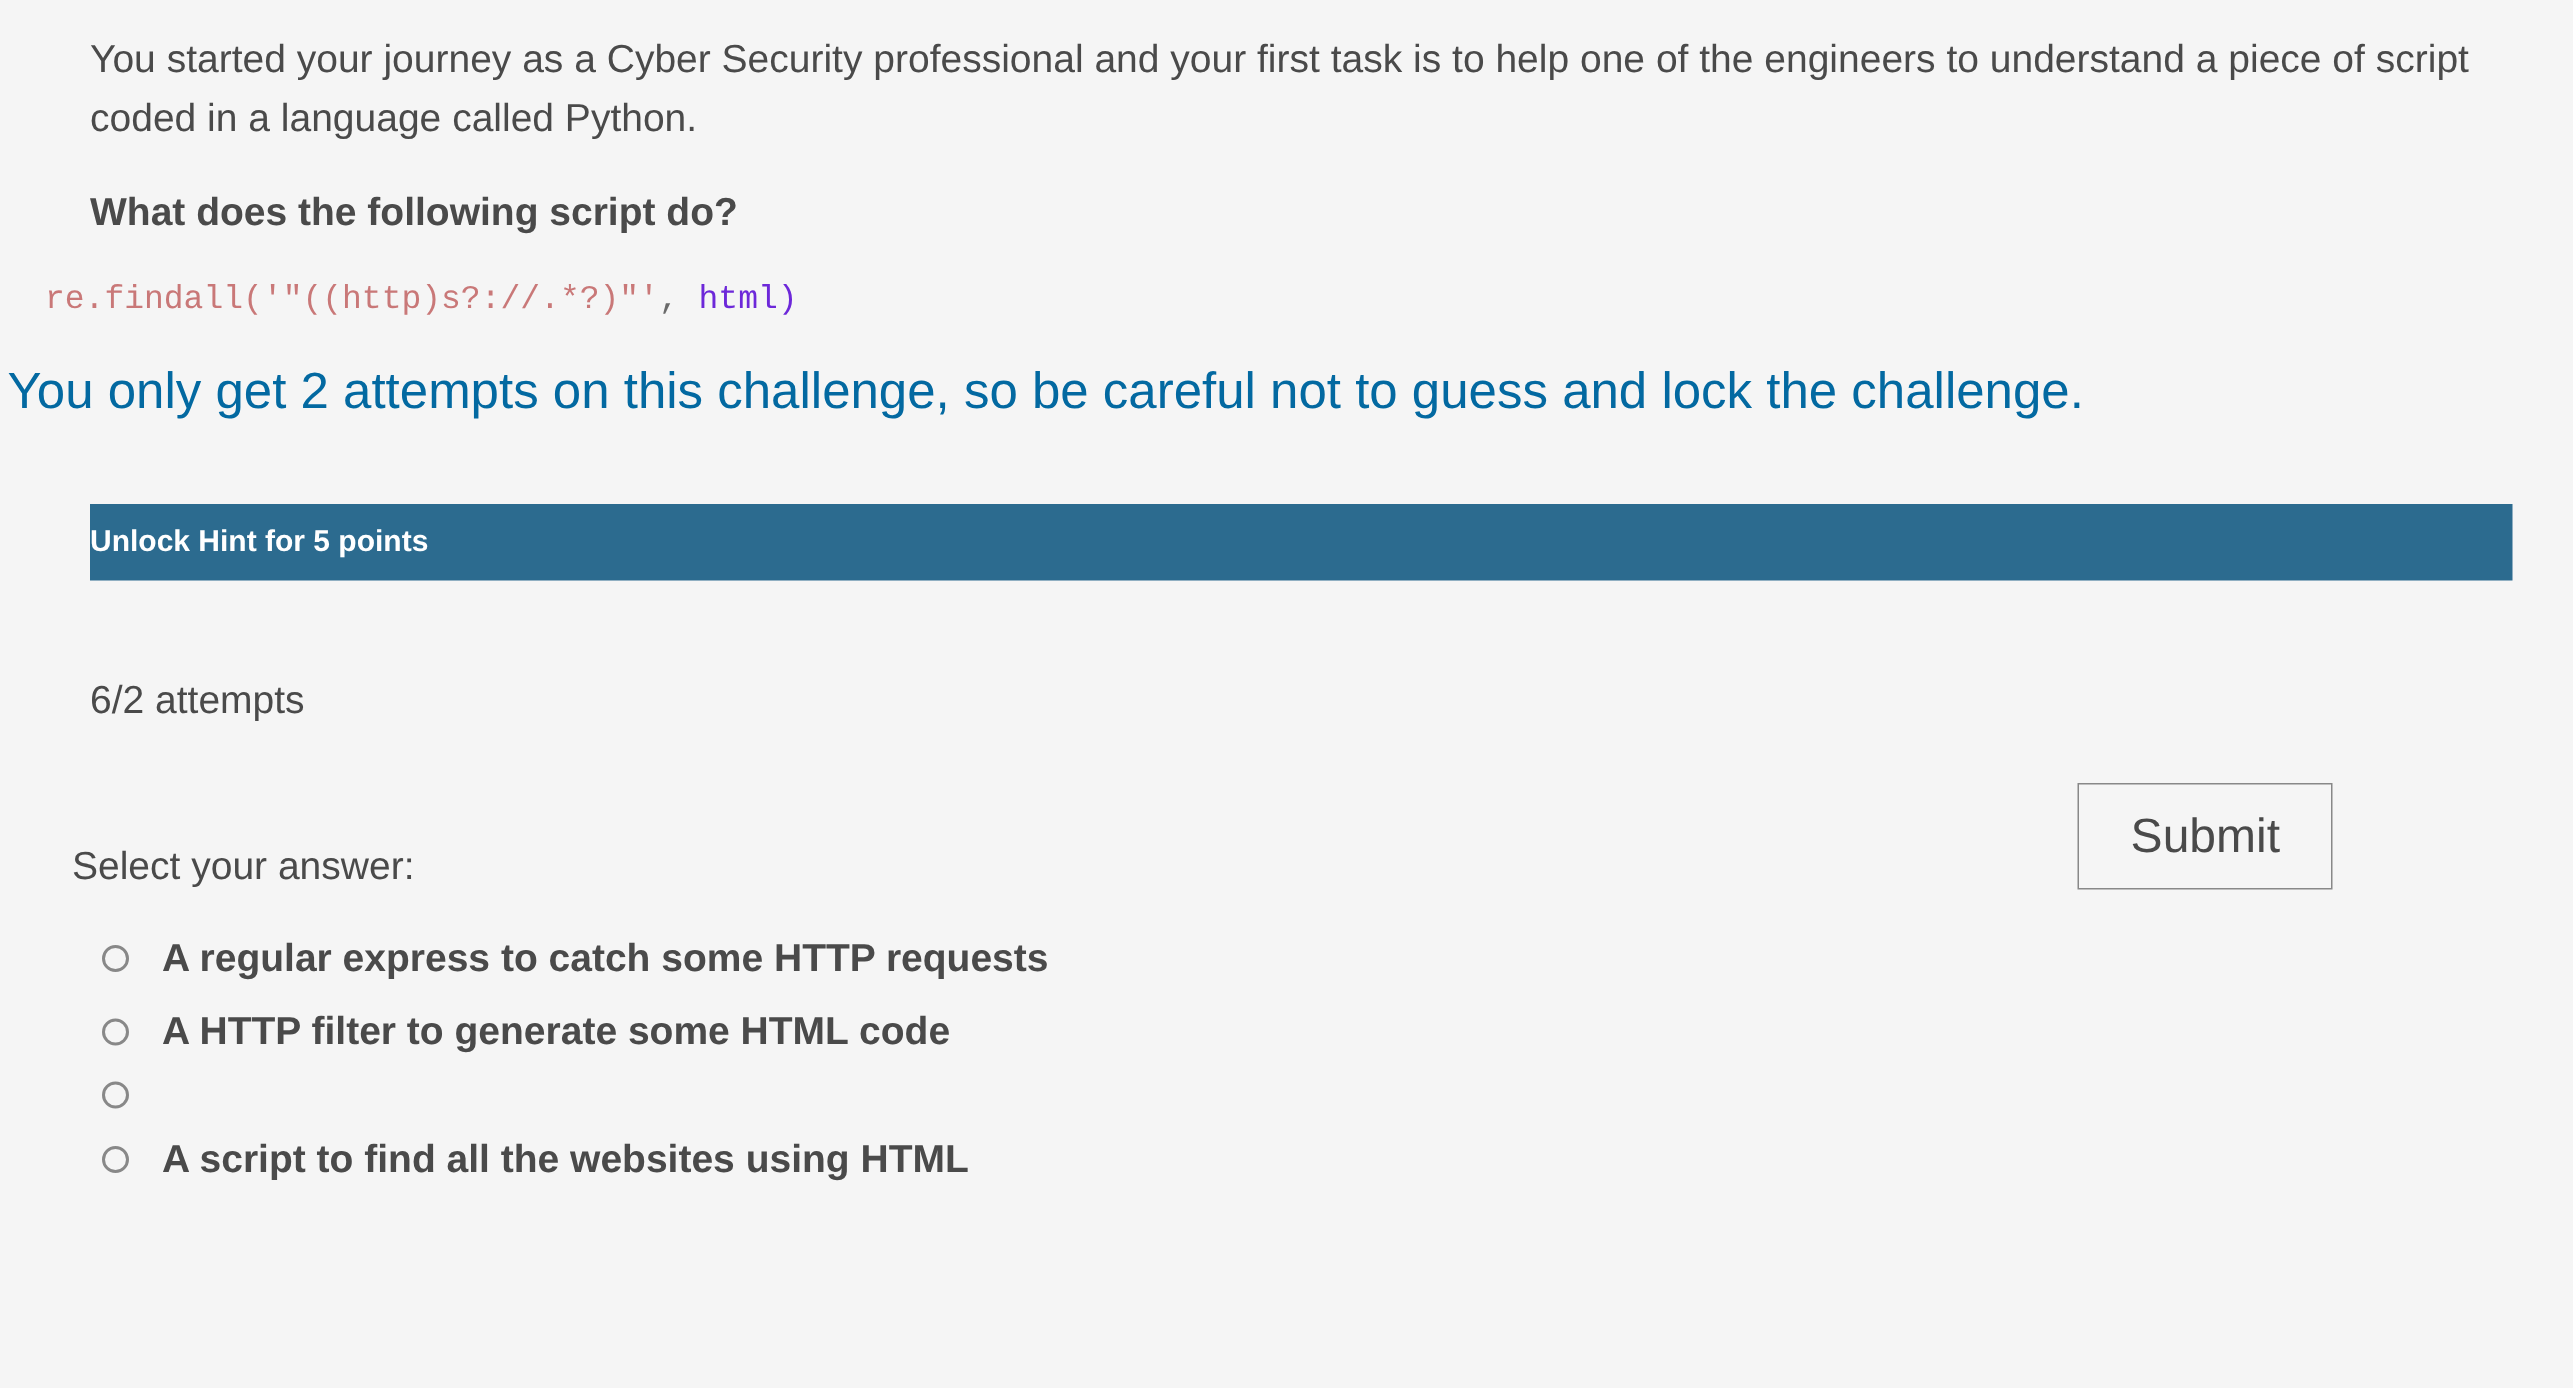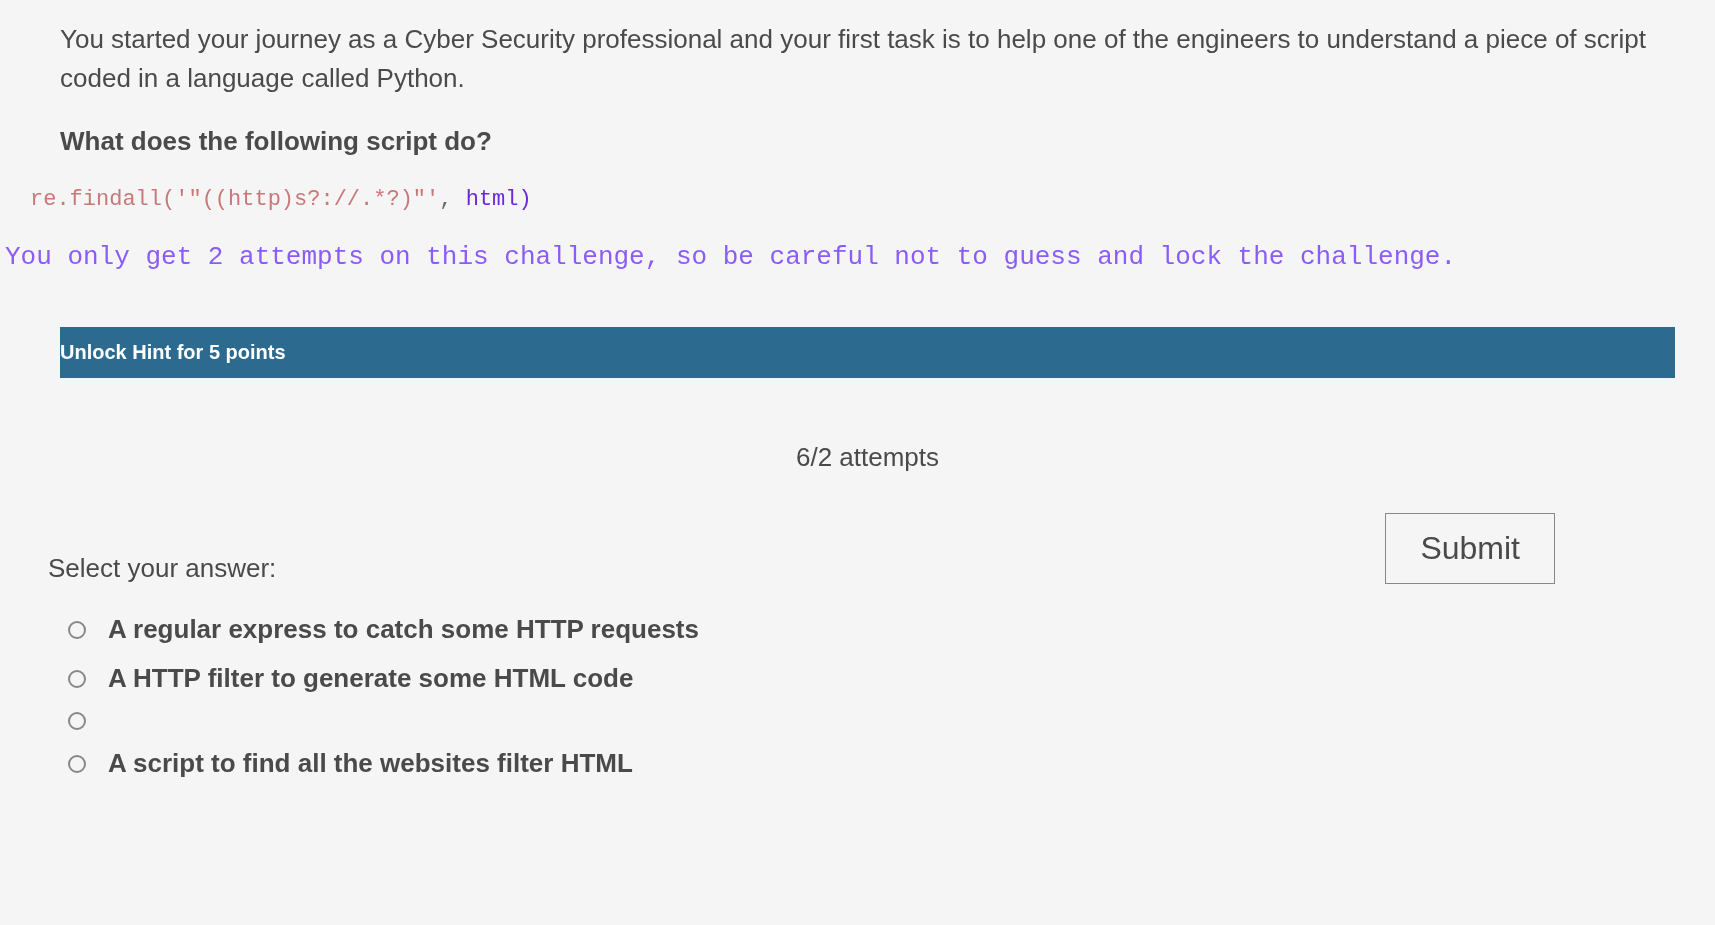--- a/index.html
+++ b/index.html
@@ -36,38 +36,37 @@
     margin-bottom: 30px;
     margin-left: -30px;
   }
   .code-line .comma {
     color: #6a6a6a;
   }
   .code-line .arg2 {
     color: #6d28d9;
   }
   .warning-text {
-    font-size: 26px;
-    color: #8b5cf6;
+    font-size: 34px;
+    color: #0369a1;
     margin-bottom: 55px;
     margin-left: -55px;
     font-weight: 400;
-    font-family: Liberation Mono, monospace;
   }
   .hint-bar {
     background: #2c6b8f;
     color: #ffffff;
     padding: 14px 0;
     font-size: 20px;
     font-weight: 700;
     margin-bottom: 64px;
     cursor: pointer;
   }
   .attempts {
-    text-align: center;
+    text-align: left;
     font-size: 26px;
     color: #4a4a4a;
     margin-bottom: 40px;
   }
   .answer-row {
     display: flex;
     justify-content: space-between;
     align-items: flex-end;
     margin-bottom: 30px;
   }
@@ -138,15 +137,15 @@
   </div>
   <div class="option">
     <div class="radio"></div>
     <div class="option-text">A HTTP filter to generate some HTML code</div>
   </div>
   <div class="option">
     <div class="radio"></div>
   </div>
   <div class="option">
     <div class="radio"></div>
-    <div class="option-text">A script to find all the websites filter HTML</div>
+    <div class="option-text">A script to find all the websites using HTML</div>
   </div>
 </div>
 
 </body></html>

